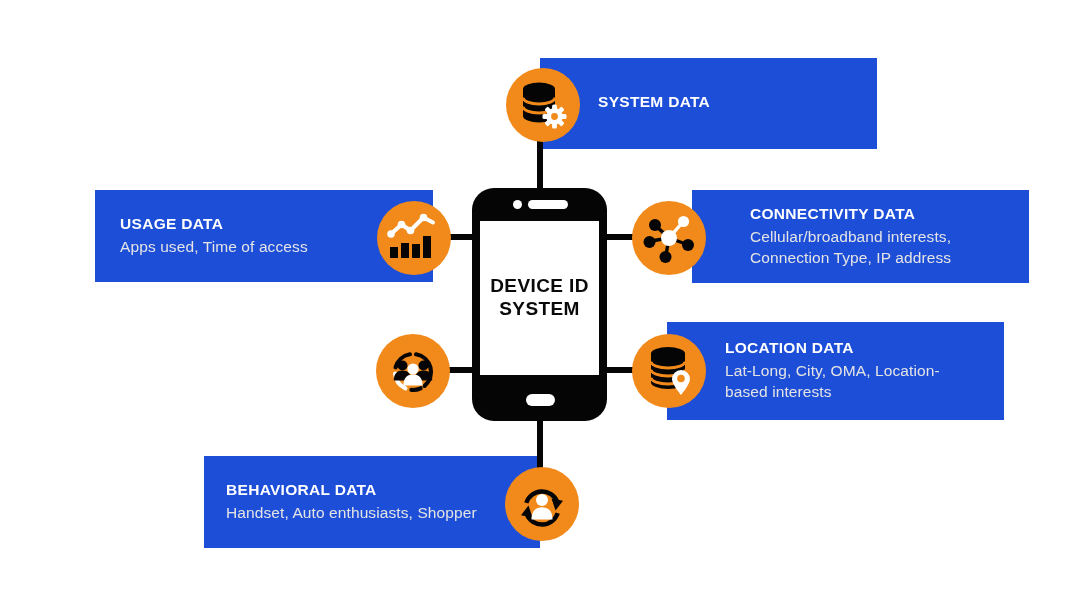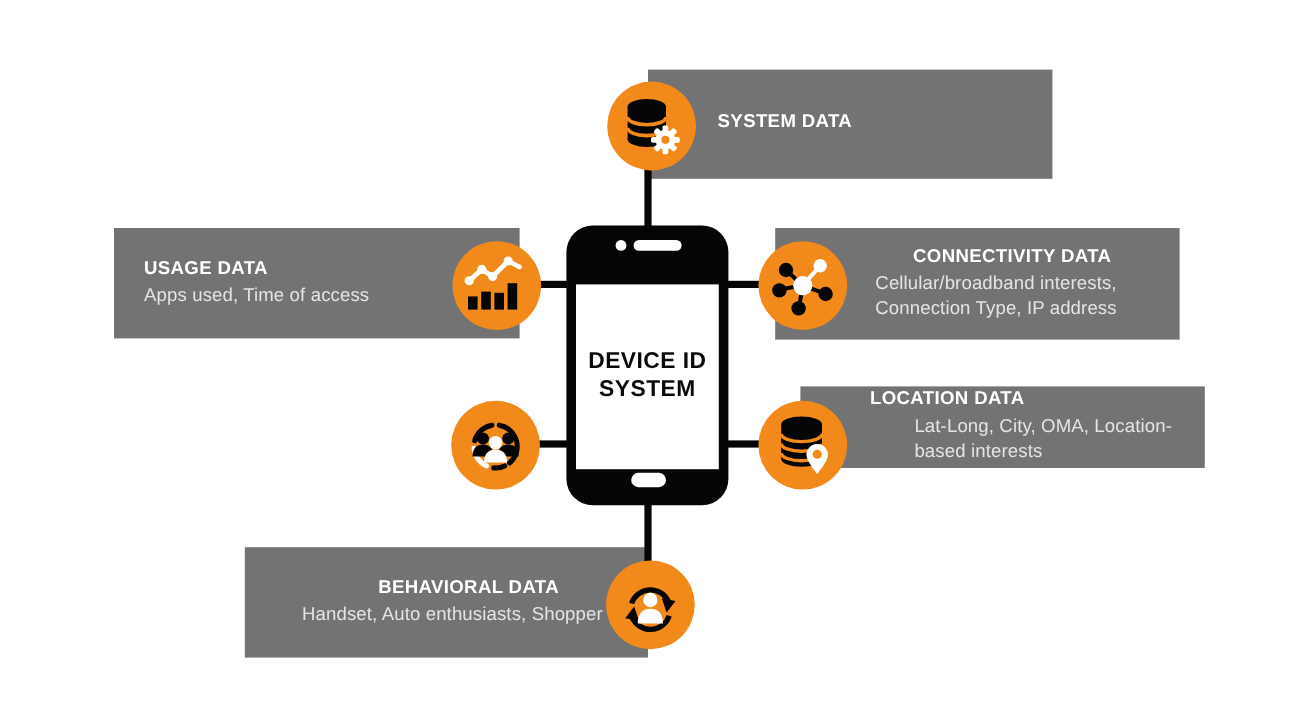--- a/index.html
+++ b/index.html
@@ -1,42 +1,42 @@
 <!DOCTYPE html>
 <html><head>
 <meta charset="utf-8">
 <style>
   html,body{margin:0;padding:0;background:#ffffff;}
   #stage{
     position:relative;width:1080px;height:607px;overflow:hidden;
     background:#ffffff;font-family:"Liberation Sans","DejaVu Sans",sans-serif;
   }
   .panel{
-    position:absolute;background:#737373;color:#fff;z-index:1;
+    position:absolute;background:#1d4ed8;color:#fff;z-index:1;
     display:flex;flex-direction:column;justify-content:center;box-sizing:border-box;
   }
   .panel .title{
     font-weight:bold;font-size:15.5px;letter-spacing:0.3px;color:#ffffff;margin-bottom:4px;
   }
   .panel .subtitle{
     font-size:15.5px;color:#e4e4e4;line-height:1.34;letter-spacing:0.1px;
   }
   .connector{position:absolute;background:#050505;z-index:2;}
   .node-circle{
     position:absolute;width:74px;height:74px;border-radius:50%;
     background:#f18a1b;z-index:3;display:flex;align-items:center;justify-content:center;
   }
   .node-circle svg{display:block;}
   .phone{
     position:absolute;left:472px;top:188px;width:135px;height:233px;
     background:#050505;border-radius:22px;z-index:4;
   }
   .phone .screen{
     position:absolute;left:8px;top:33px;width:119px;height:154px;height:154px;
-    background:#ffffff;display:flex;flex-direction:column;align-items:center;justify-content:center;margin-top:16px;
+    background:#ffffff;display:flex;flex-direction:column;align-items:center;justify-content:center;
   }
   .phone .screen{height:154px;}
   .phone .camera{
     position:absolute;left:41px;top:12px;width:9px;height:9px;border-radius:50%;background:#ffffff;
   }
   .phone .speaker{
     position:absolute;left:56px;top:12px;width:40px;height:9px;border-radius:5px;background:#ffffff;
   }
   .phone .home{
     position:absolute;left:54px;top:206px;width:29px;height:12px;border-radius:6px;background:#ffffff;
@@ -53,32 +53,32 @@
 
   <div class="panel" style="left:540px;top:58px;width:337px;height:91px;padding-left:58px;">
     <div class="title">SYSTEM DATA</div>
   </div>
 
   <div class="panel" style="left:75px;top:190px;width:338px;height:92px;padding-left:25px;margin-left:20px;">
     <div class="title">USAGE DATA</div>
     <div class="subtitle" style="max-width:272px;">Apps used, Time of access</div>
   </div>
 
-  <div class="panel" style="left:646px;top:190px;width:337px;height:93px;padding-left:58px;text-align:center;">
+  <div class="panel" style="left:692px;top:190px;width:337px;height:93px;padding-left:58px;">
     <div class="title">CONNECTIVITY DATA</div>
     <div class="subtitle" style="max-width:252px;">Cellular/broadband interests, Connection Type, IP address</div>
   </div>
 
 
-  <div class="panel" style="left:667px;top:322px;width:337px;height:68px;padding-left:58px;">
+  <div class="panel" style="left:667px;top:322px;width:337px;height:98px;padding-left:58px;">
     <div class="title">LOCATION DATA</div>
-    <div class="subtitle" style="max-width:252px;margin-left:37px;">Lat-Long, City, OMA, Location-based interests</div>
-  </div>
-
-  <div class="panel" style="left:204px;top:456px;width:336px;height:92px;padding-left:37px;text-align:center;">
+    <div class="subtitle" style="max-width:252px;">Lat-Long, City, OMA, Location-based interests</div>
+  </div>
+
+  <div class="panel" style="left:204px;top:456px;width:336px;height:92px;padding-left:22px;">
     <div class="title">BEHAVIORAL DATA</div>
     <div class="subtitle" style="max-width:272px;">Handset, Auto enthusiasts, Shopper</div>
   </div>
 
   <div class="connector" style="left:537px;top:105px;width:6px;height:87px;"></div>
   <div class="connector" style="left:537px;top:418px;width:6px;height:52px;"></div>
   <div class="connector" style="left:444px;top:234px;width:33px;height:6px;"></div>
   <div class="connector" style="left:444px;top:367px;width:33px;height:6px;"></div>
   <div class="connector" style="left:602px;top:234px;width:34px;height:6px;"></div>
   <div class="connector" style="left:602px;top:367px;width:34px;height:6px;"></div>

